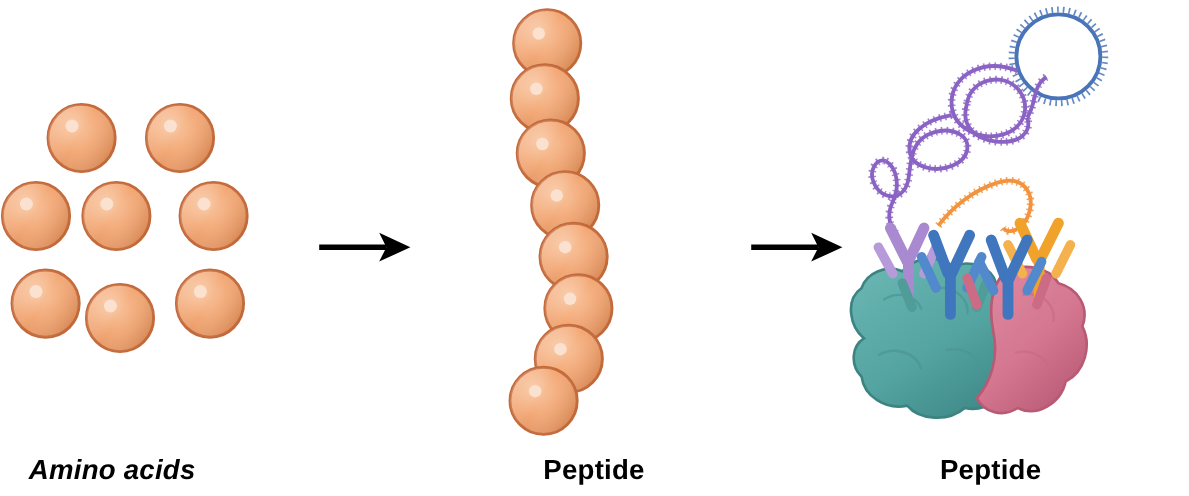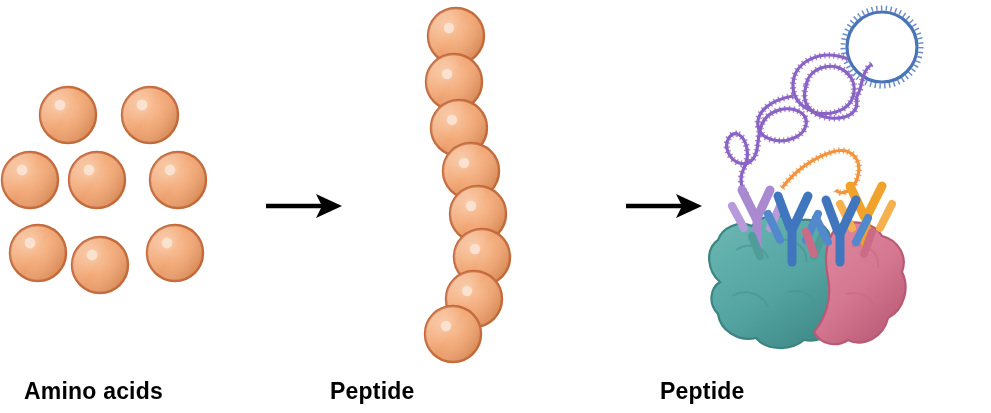--- a/index.html
+++ b/index.html
@@ -24,27 +24,28 @@
   }
   #stage-amino  { left: 0px;   width: 330px; }
   #stage-peptide{ left: 330px; width: 330px; }
   #stage-protein{ left: 660px; width: 331px; }
 
   .stage-label {
     position: absolute;
     bottom: 8px;
     left: 0;
     width: 100%;
+    text-align: center;
     font-size: 23px;
     font-weight: bold;
     color: #000000;
     letter-spacing: 0.2px;
     font-family: "Liberation Sans", sans-serif;
   }
-  #stage-amino .stage-label { text-align: left; padding-left: 24px; width: auto; }
+  #stage-amino .stage-label { text-align: left; padding-left: 24px; width: auto; font-style: italic; }
 
   .art { position: absolute; top: 0; left: 0; }
 
   .arrow-wrap {
     position: absolute;
     top: 186px;
   }
   #arrow-1 { left: 264px; }
   #arrow-2 { left: 624px; }
 </style>

